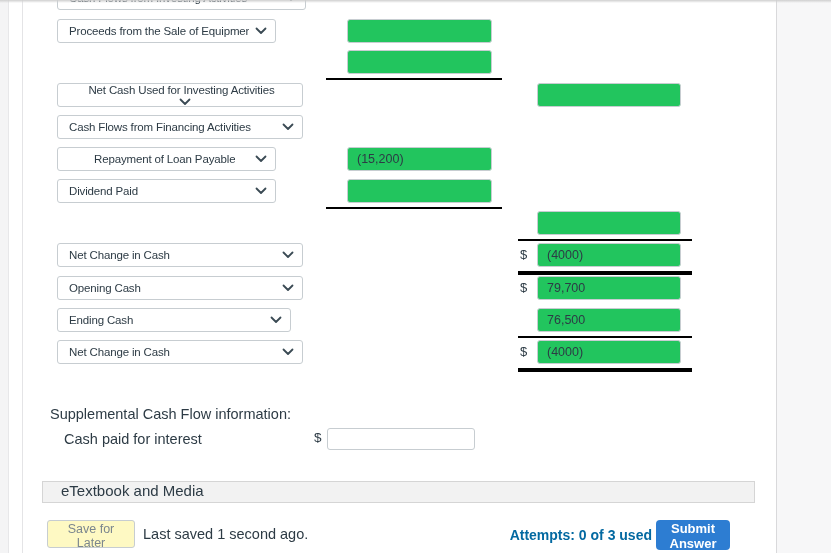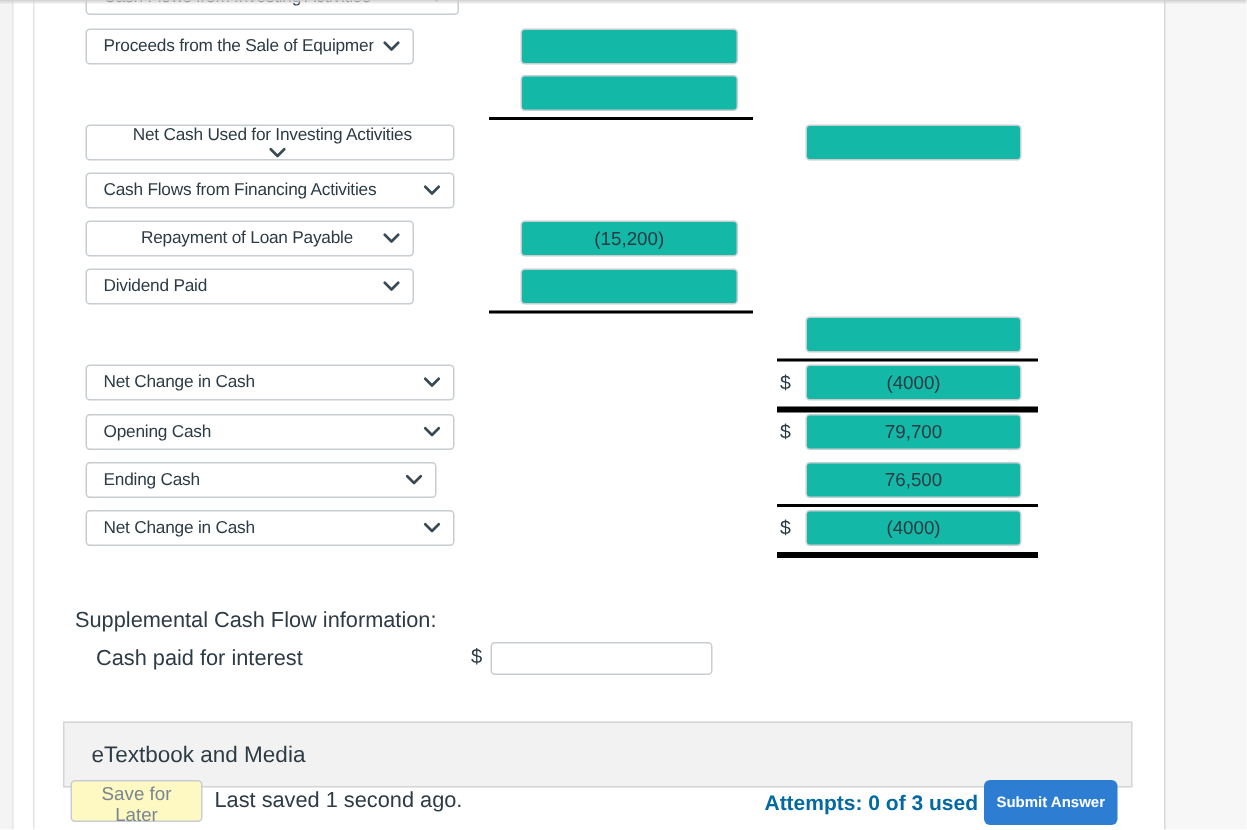--- a/index.html
+++ b/index.html
@@ -24,57 +24,57 @@
     padding:0 8px 0 11px;cursor:pointer;
   }
   .select-box.indent{padding-left:36px;}
   .select-label{
     font-size:11.5px;letter-spacing:-0.15px;white-space:nowrap;
     overflow:hidden;color:#2d3b45;
   }
   .chev{display:flex;align-items:center;margin-left:6px;flex:0 0 auto;}
   .amount-input{
     position:absolute;height:24px;box-sizing:border-box;
-    border:1px solid #c7cdd1;border-radius:3px;background:#14b8a6;
+    border:1px solid #c7cdd1;border-radius:3px;background:#22c55e;
     font-family:"Liberation Sans", sans-serif;font-size:12.5px;color:#2d3b45;
-    text-align:center;padding:0 9px;outline:none;
+    text-align:left;padding:0 9px;outline:none;
   }
   .dollar{position:absolute;font-size:13px;color:#2d3b45;}
   .underline{position:absolute;background:#000;}
   .underline.thin{height:2px;}
   .underline.thick{height:3.5px;}
 
   
   .supp-title{position:absolute;left:50px;top:406px;font-size:14.5px;}
   .supp-label{position:absolute;left:64px;top:431px;font-size:14.5px;}
   .supp-dollar{position:absolute;left:314px;top:430px;font-size:13.5px;}
   .supp-input{
     position:absolute;left:327px;top:428px;width:148px;height:22px;box-sizing:border-box;
     border:1px solid #c7cdd1;border-radius:3px;background:#fff;outline:none;
     font-family:"Liberation Sans", sans-serif;font-size:12.5px;color:#2d3b45;text-align:right;padding:0 9px;
   }
 
   
   .etext-bar{
-    position:absolute;left:42px;top:481px;width:713px;height:44px;box-sizing:border-box;
-    background:#f2f2f2;border:1px solid #d5d5d5;display:flex;align-items:center;
+    position:absolute;left:42px;top:481px;width:713px;height:22px;box-sizing:border-box;
+    background:#f2f2f2;border:1px solid #d5d5d5;display:flex;align-items:flex-start;
     padding-left:18px;cursor:pointer;
   }
   .etext-label{font-size:15px;color:#2d3b45;}
   .save-btn{
     position:absolute;left:47px;top:520px;width:88px;height:28px;box-sizing:border-box;
     background:#fef9c3;border:1px solid #c7cdd1;border-radius:3px;
     font-family:"Liberation Sans", sans-serif;font-size:12.5px;color:#7b868e;cursor:pointer;
   }
   .last-saved{position:absolute;left:143px;top:526px;font-size:14.5px;color:#2d3b45;}
   .attempts{position:absolute;right:179px;top:527px;font-size:14px;font-weight:bold;color:#0369a1;white-space:nowrap;}
   .submit-btn{
-    position:absolute;left:656px;top:520px;width:89px;height:30px;box-sizing:border-box;
+    position:absolute;left:656px;top:520px;width:74px;height:30px;box-sizing:border-box;
     border:none;border-radius:4px;background:#2d7dd2;color:#fff;
-    font-family:"Liberation Sans", sans-serif;font-size:10px;font-weight:bold;cursor:pointer;
+    font-family:"Liberation Sans", sans-serif;font-size:13px;font-weight:bold;cursor:pointer;
   }
 </style>
 </head>
 <body>
 
 <div class="left-strip"></div>
 <div class="panel-divider"></div>
 <div class="right-gutter"></div>
 <div class="top-shade"></div>
 

